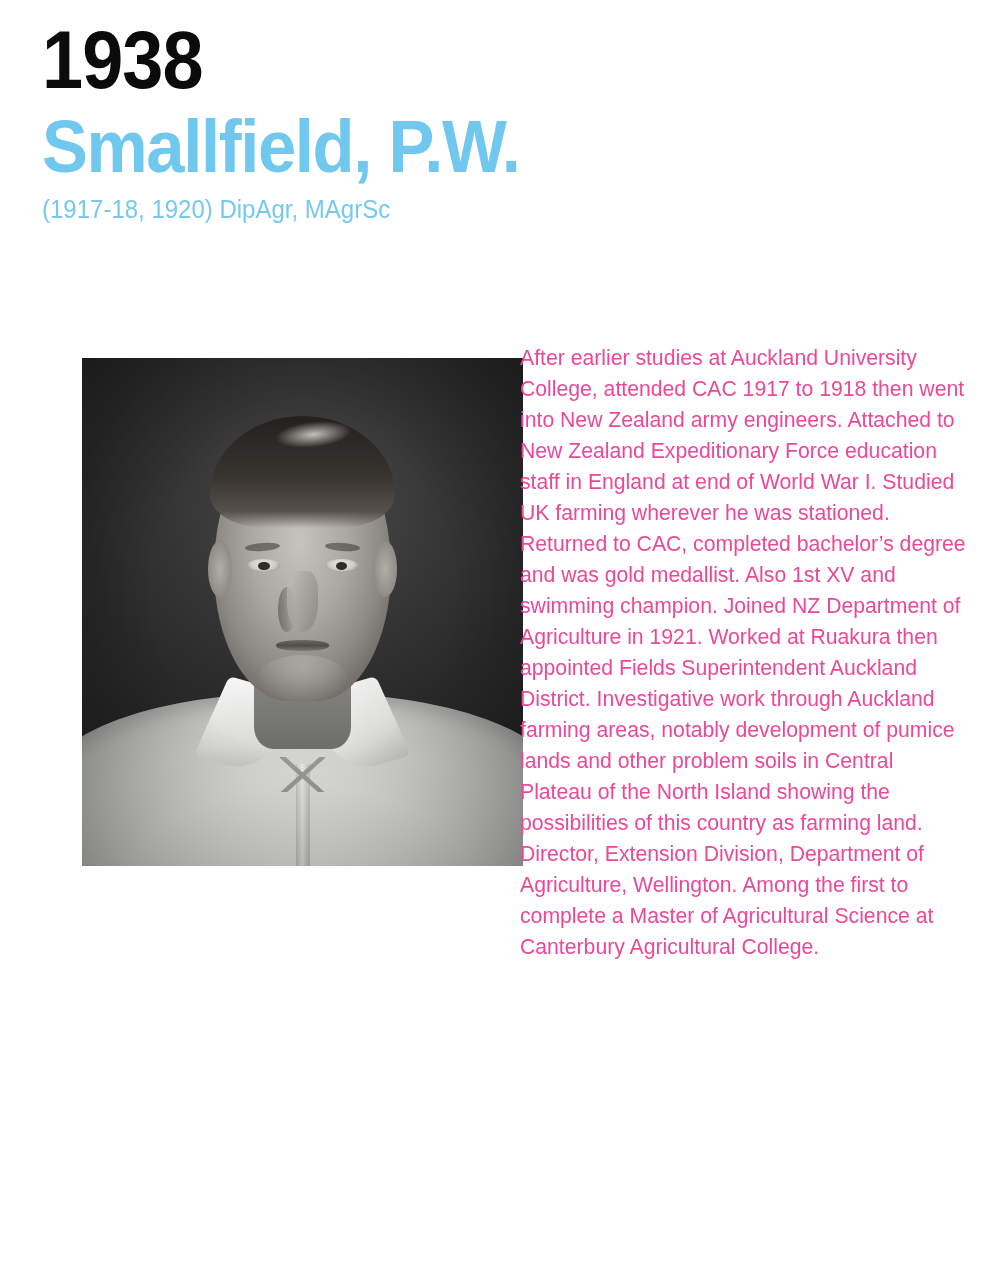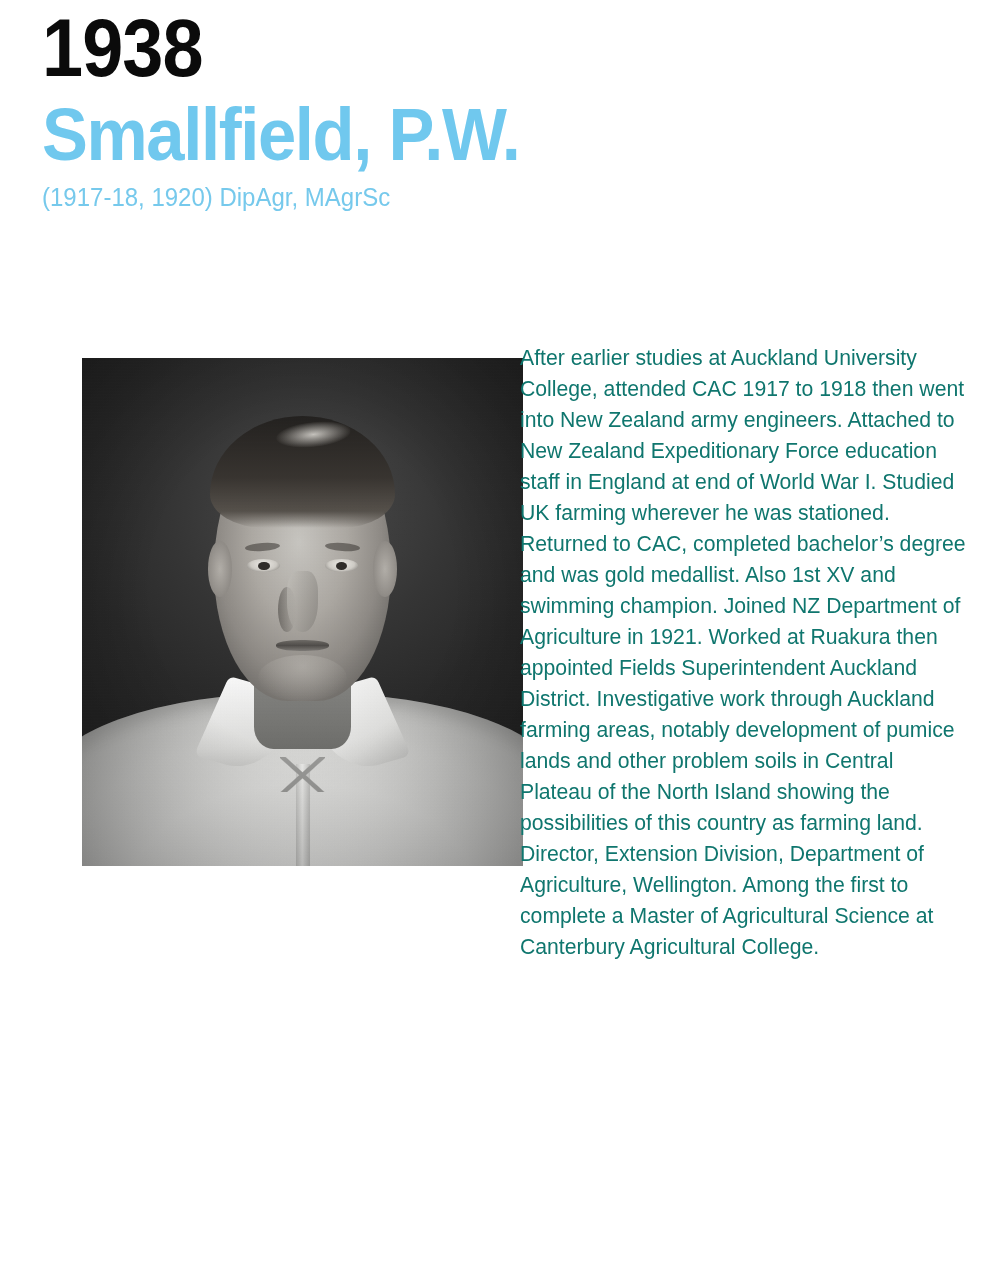--- a/index.html
+++ b/index.html
@@ -12,21 +12,21 @@
     height: 1271px;
     position: relative;
     font-family: "DejaVu Sans", sans-serif;
     overflow: hidden;
   }
 
   
   #header {
     position: absolute;
     left: 42px;
-    top: 8px;
+    top: 20px;
     width: 920px;
   }
   #year {
     font-family: "Liberation Sans", sans-serif;
     font-size: 82px;
     font-weight: bold;
     color: #0b0b0b;
     line-height: 0.98;
     letter-spacing: -1px;
     margin: 0;
@@ -259,21 +259,21 @@
   #biography {
     position: absolute;
     left: 520px;
     top: 0px;
     width: 446px;
   }
   #biography p {
     font-family: "Liberation Sans", sans-serif;
     font-size: 21.2px;
     line-height: 31px;
-    color: #0f766e;
+    color: #ec4899;
     margin: 0 0 14px 0;
     text-align: left;
   }
   #biography p:last-child { margin-bottom: 0; }
 </style>
 </head>
 <body>
 
 <div id="header">
   <div id="year">1938</div>

